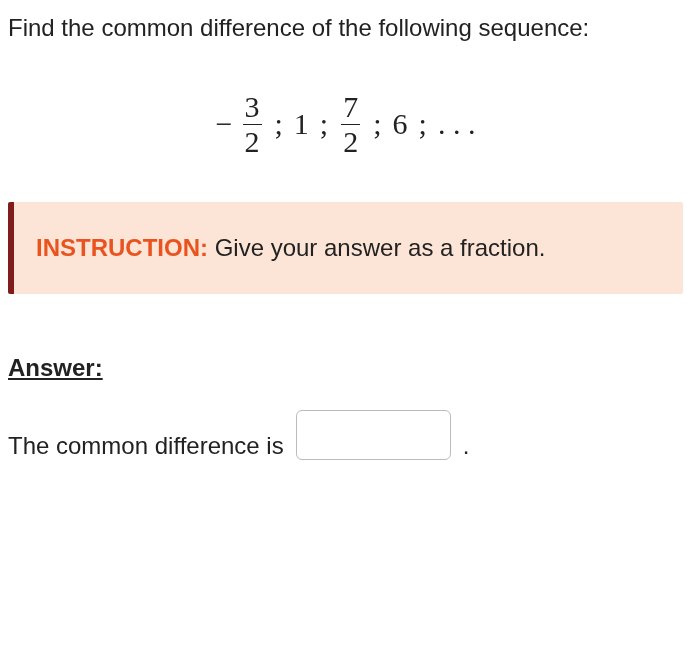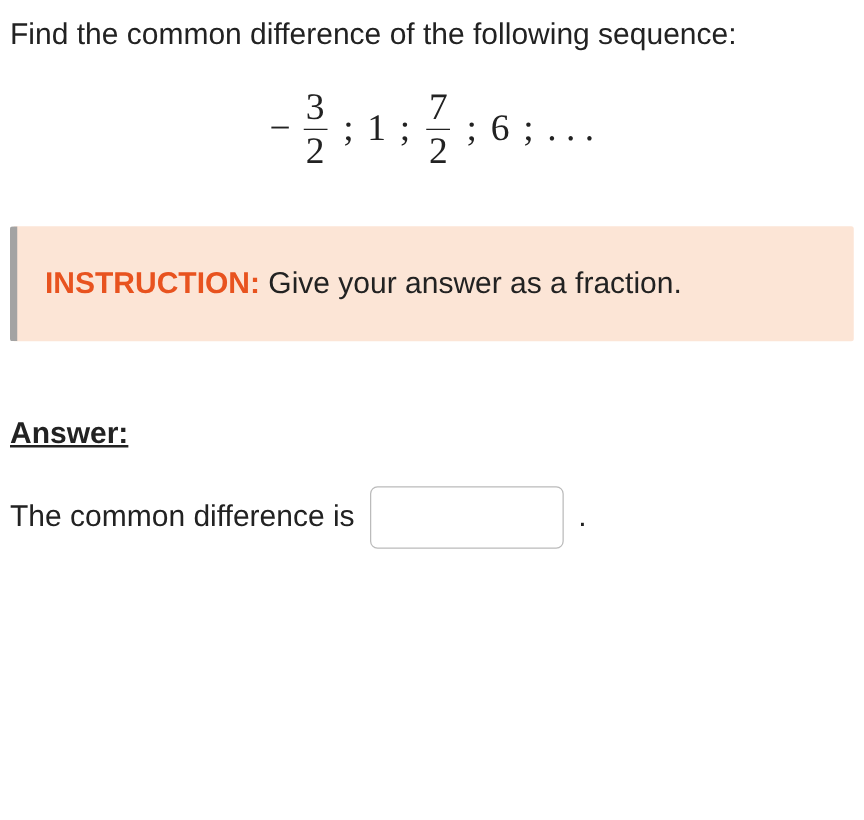--- a/index.html
+++ b/index.html
@@ -11,21 +11,21 @@
       font-family: Arial, Helvetica, sans-serif;
       font-size: 24px;
       color: #222;
       padding: 10px 8px;
       width: 691px;
       height: 656px;
       background: #fff;
     }
     .question {
       line-height: 1.5;
-      margin-bottom: 24px;
+      margin-bottom: 45px;
     }
     .sequence {
       text-align: center;
       font-family: 'Times New Roman', Times, serif;
       font-size: 30px;
       margin-bottom: 45px;
     }
     .seq-inner {
       display: inline-flex;
       align-items: center;
@@ -50,38 +50,38 @@
       border-top: 1.5px solid #222;
       padding: 1px 2px 0 2px;
       min-width: 100%;
       text-align: center;
     }
     .sep {
       padding: 0 5px;
     }
     .instruction-box {
       background: #fce5d6;
-      border-left: 6px solid #a3a3a3;
+      border-left: 6px solid #7f1d1d;
       padding: 28px 22px;
       margin-bottom: 60px;
       line-height: 1.5;
       border-radius: 2px;
     }
     .instruction-label {
       font-weight: bold;
       color: #e8531f;
     }
     .answer-label {
       font-weight: bold;
       margin-bottom: 28px;
       text-decoration: underline;
     }
     .answer-line {
       display: flex;
-      align-items: center;
+      align-items: flex-end;
       gap: 12px;
     }
     .answer-input {
       width: 155px;
       height: 50px;
       border: 1px solid #bbb;
       border-radius: 6px;
       font-size: 20px;
       padding: 0 10px;
       background: #fff;

